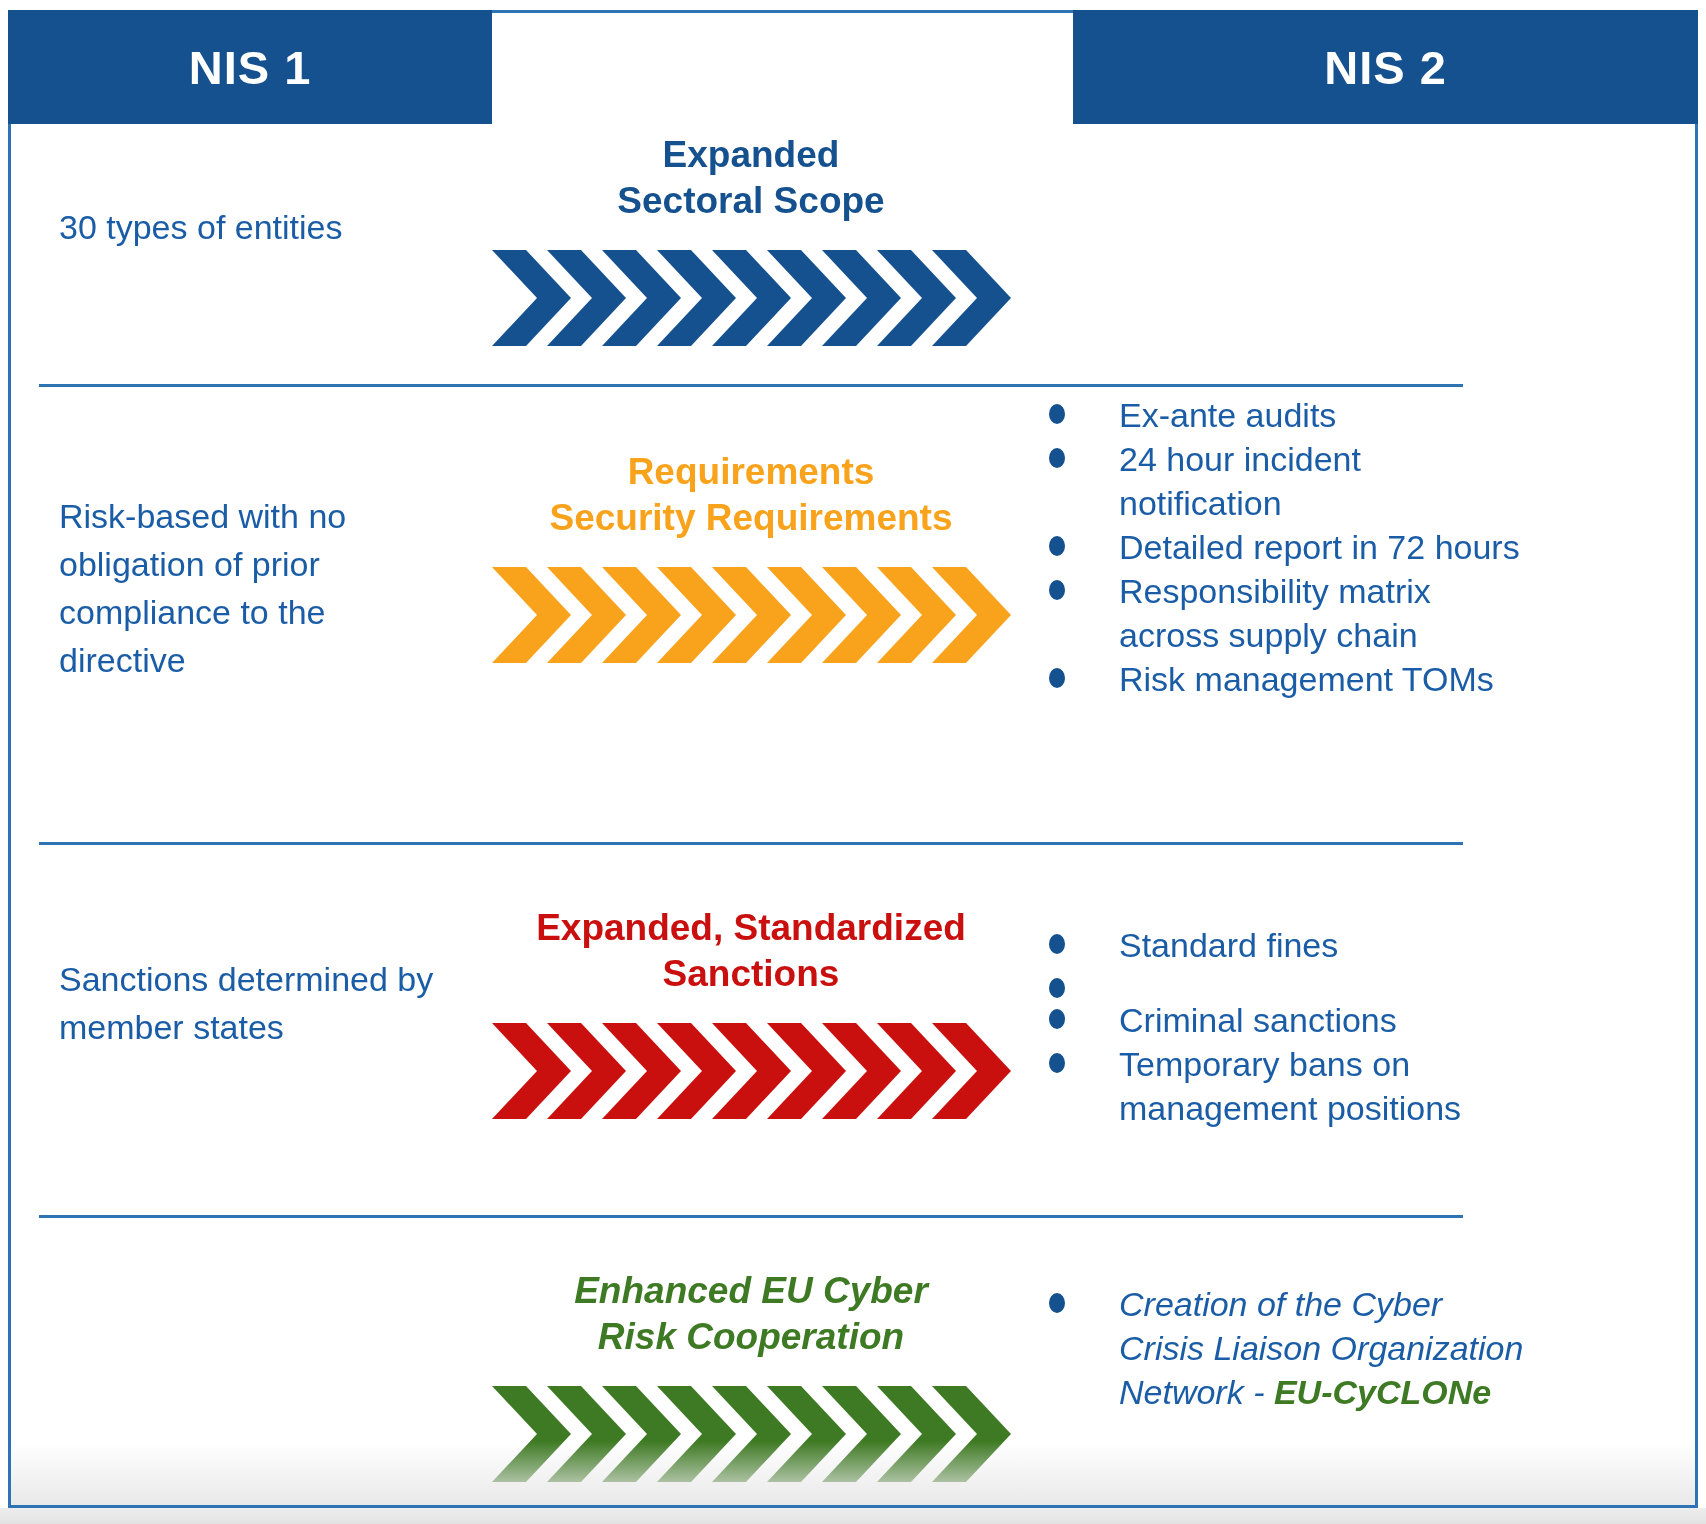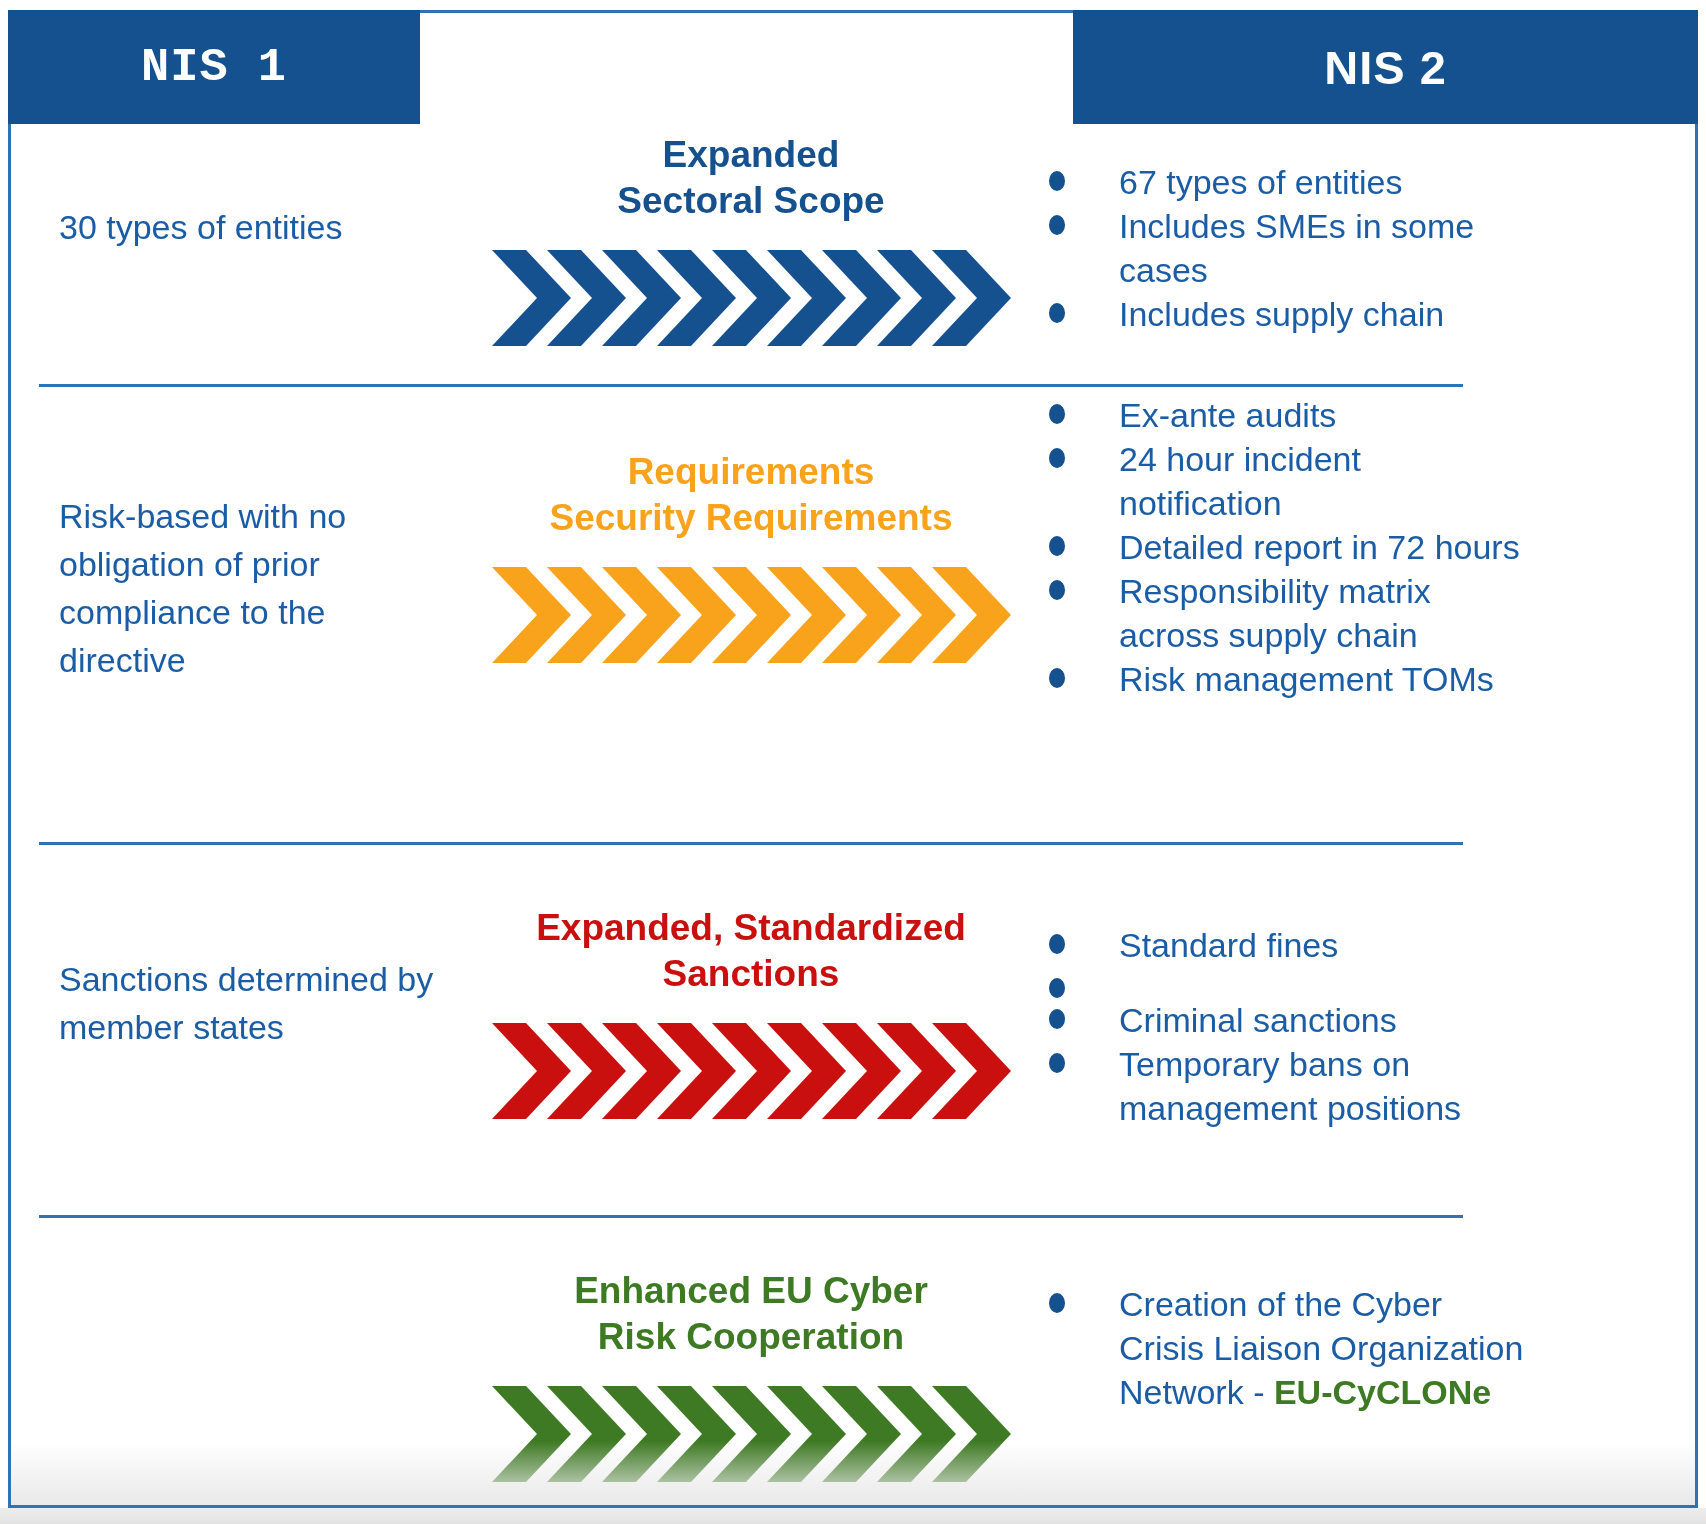--- a/index.html
+++ b/index.html
@@ -26,32 +26,32 @@
   .below-strip{
     position:absolute;left:0;right:0;top:1508px;height:16px;
     background:linear-gradient(to bottom,#ededed,#e2e2e2);
   }
   .hdr{
     position:absolute;top:-3px;height:114px;
     background:var(--header-bg,#15518F);
     color:#ffffff;font-weight:bold;font-size:47px;letter-spacing:1px;
     display:flex;align-items:center;justify-content:center;
   }
-  .hdr-left{left:-3px;width:412px;font-family:Liberation Mono, monospace;}
+  .hdr-left{left:-3px;width:484px;}
   .hdr-right{left:1062px;right:-3px;}
   .rows{position:absolute;left:0;right:0;top:111px;}
   .row{
     display:grid;
     grid-template-columns:470px 540px 1fr;
     box-sizing:border-box;
   }
   .r0{min-height:260px;}
   .r1{min-height:455px;}
   .r2{min-height:370px;}
-  .r3{min-height:284px;}
+  .r3{min-height:284px;font-style:italic;}
   .divider{
     height:0;border-top:3px solid var(--frame,#2E74B5);
     margin-left:28px;margin-right:232px;
   }
   .cell-left{
     display:flex;align-items:center;
     padding:0 30px 70px 48px;
     color:var(--text,#1A5DA6);
     font-size:34px;line-height:48px;margin-top:16px;
   }
@@ -111,36 +111,20 @@
                 <polygon points="55,0 89,0 134,48 89,96 55,96 100,48" fill="#15518F"></polygon>
                 <polygon points="110,0 144,0 189,48 144,96 110,96 155,48" fill="#15518F"></polygon>
                 <polygon points="165,0 199,0 244,48 199,96 165,96 210,48" fill="#15518F"></polygon>
                 <polygon points="220,0 254,0 299,48 254,96 220,96 265,48" fill="#15518F"></polygon>
                 <polygon points="275,0 309,0 354,48 309,96 275,96 320,48" fill="#15518F"></polygon>
                 <polygon points="330,0 364,0 409,48 364,96 330,96 375,48" fill="#15518F"></polygon>
                 <polygon points="385,0 419,0 464,48 419,96 385,96 430,48" fill="#15518F"></polygon>
                 <polygon points="440,0 474,0 519,48 474,96 440,96 485,48" fill="#15518F"></polygon>
               </svg></div>
         </div>
-        <div class="cell-right">
-          <ul class="blist">
-            <li>
-              <span class="dot"></span>
-              <span class="btxt">67 types of entities</span>
-            </li>
-            <li>
-              <span class="dot"></span>
-              <span class="btxt">Includes SMEs in some cases</span>
-            </li>
-            <li>
-              <span class="dot"></span>
-              <span class="btxt">Includes supply chain</span>
-            </li>
-          </ul>
-        </div>
       </div>
 
       <div class="divider"></div>
 
       <div class="row r1">
         <div class="cell-left">
           <div class="ltxt">Risk-based with no obligation of prior compliance to the directive</div>
         </div>
         <div class="cell-center">
           <div class="title" style="color: rgb(249, 162, 27);">

